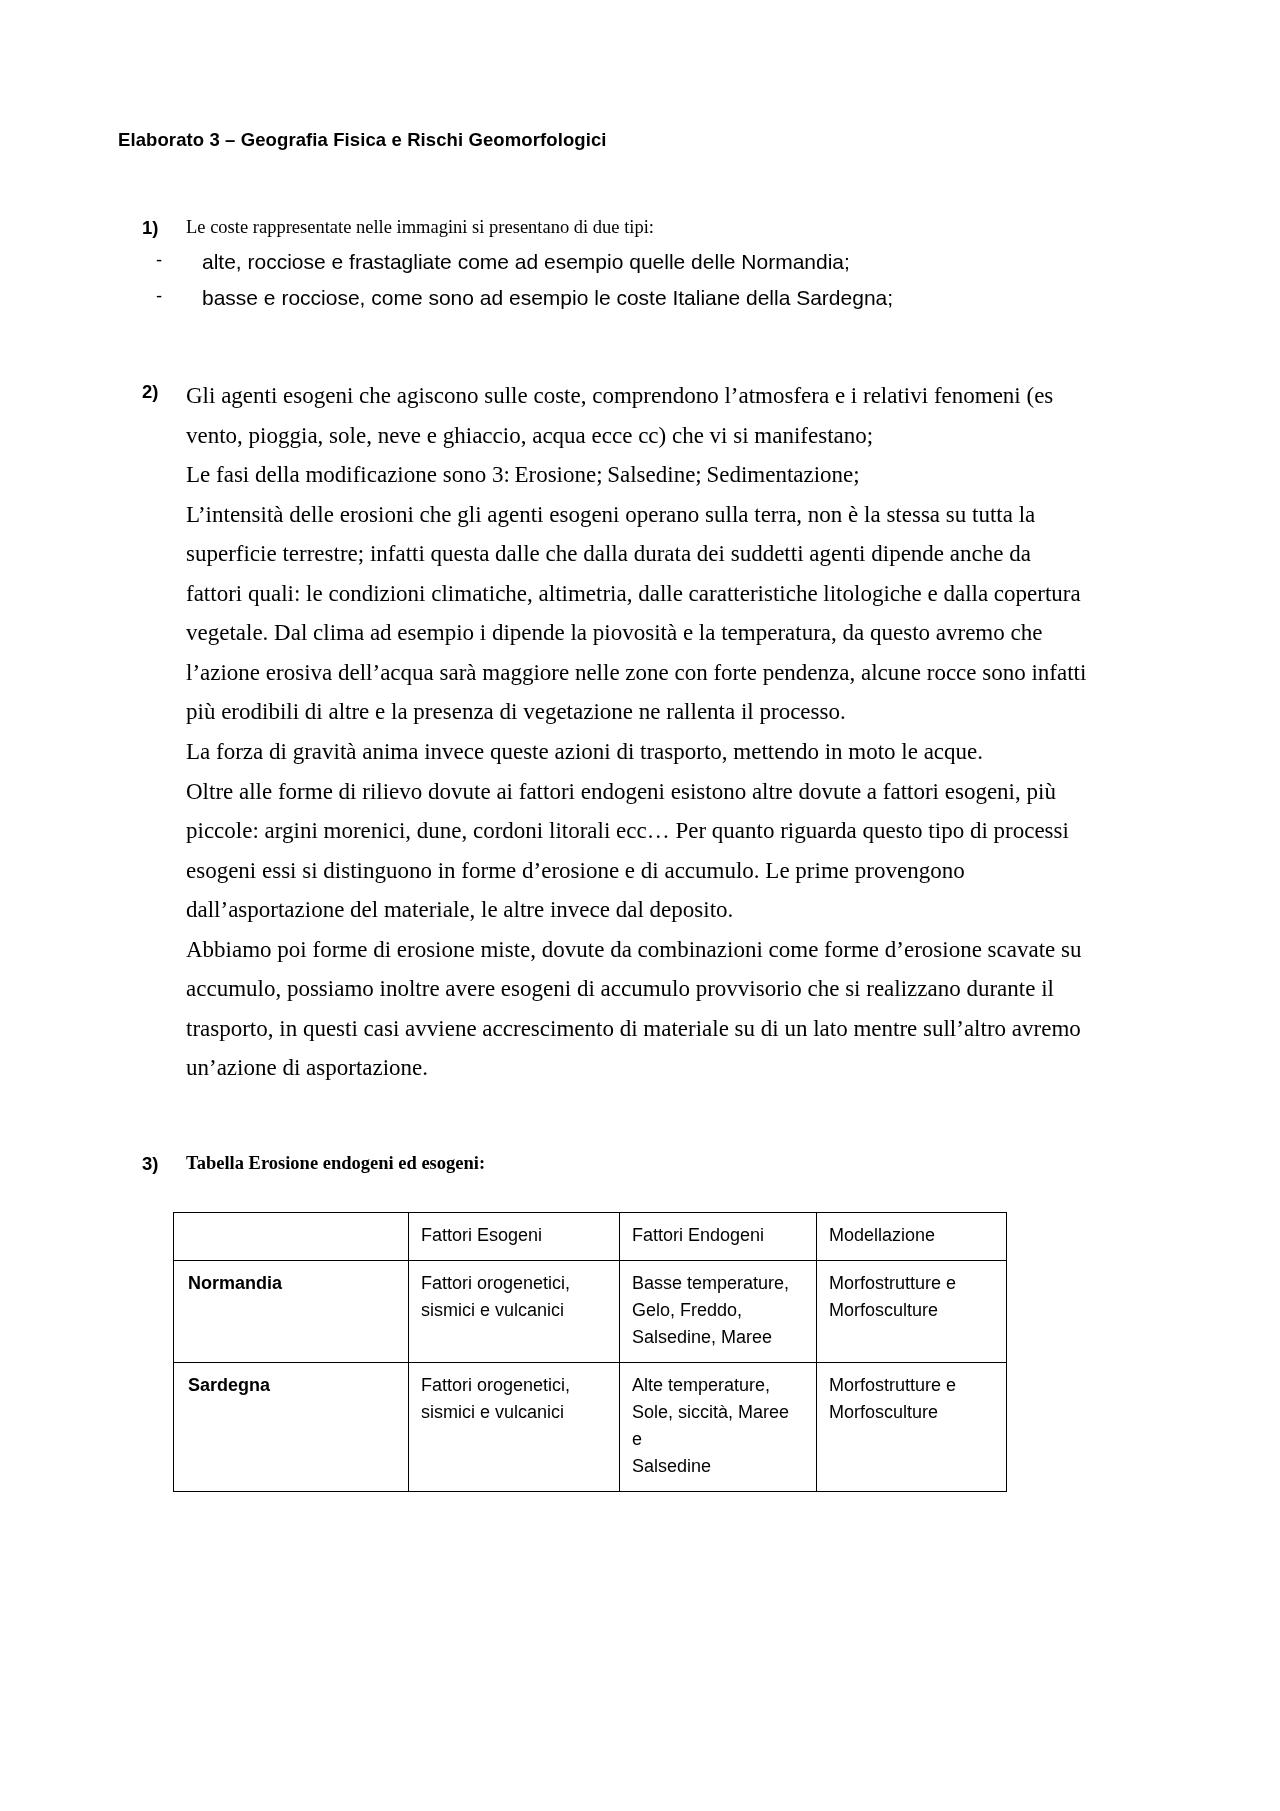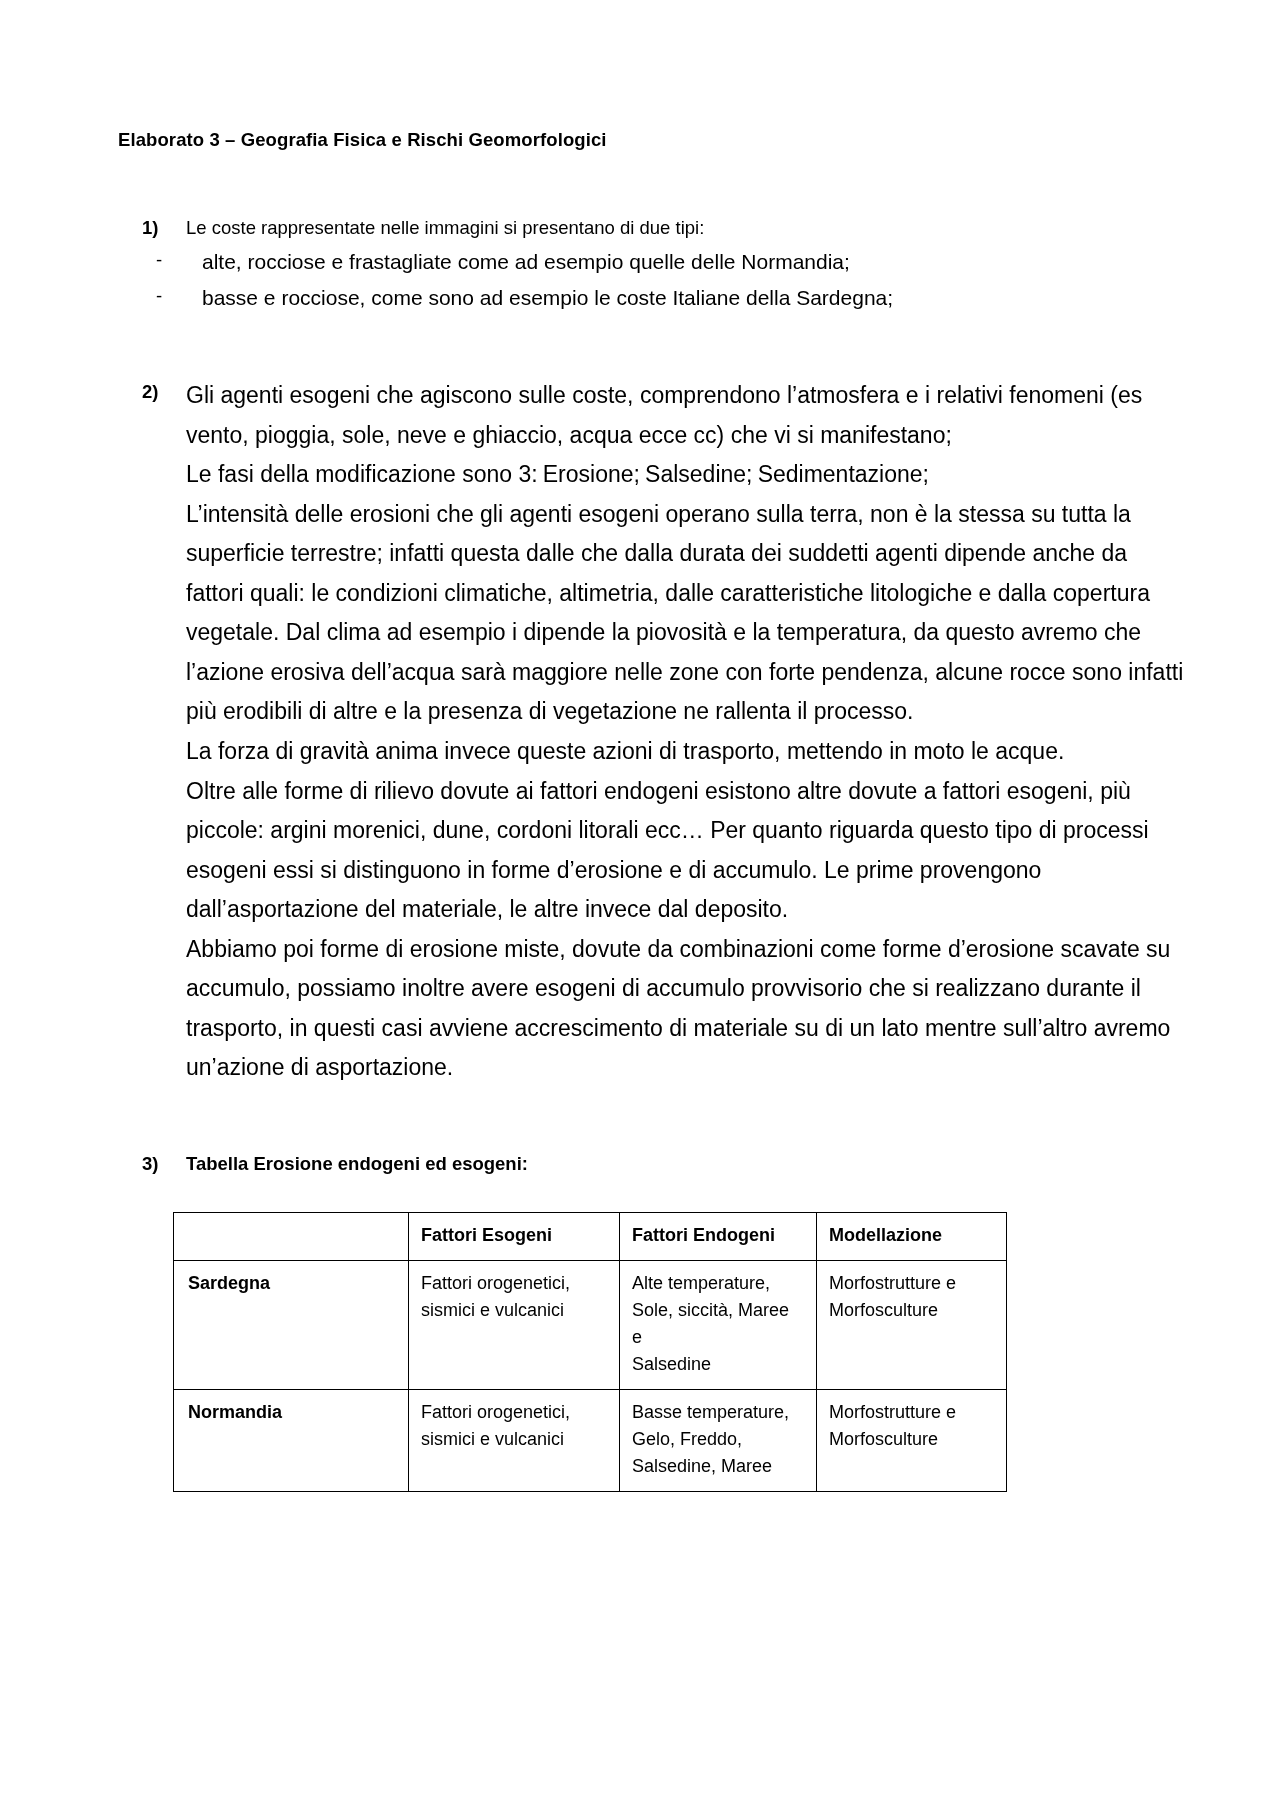--- a/index.html
+++ b/index.html
@@ -42,20 +42,21 @@
     font-size: 18.5px;
     font-weight: bold;
     width: 44px;
     flex: 0 0 44px;
     line-height: 1.72;
   }
   .num-body {
     flex: 1 1 auto;
     font-size: 18.5px;
     line-height: 1.72;
+    font-family: Liberation Serif, serif;
   }
   .num-body.bold { font-weight: bold; }
   .para-line {
     font-size: 23px;
     line-height: 1.72;
     white-space: nowrap;
   }
 
   
   .dash-item {
@@ -86,21 +87,21 @@
     width: 833px;
   }
   table.factors td {
     border: 1.3px solid #000000;
     vertical-align: top;
     padding: 9px 12px 11px 12px;
     font-size: 18px;
     line-height: 1.5;
   }
   table.factors td.hdr {
-    font-weight: bold;
+    font-weight: normal;
     margin-top: 8px;
   }
   table.factors td.rowhdr {
     font-weight: bold;
     padding-left: 14px;
   }
   col.c1 { width: 235px; }
   col.c2 { width: 211px; }
   col.c3 { width: 197px; }
   col.c4 { width: 190px; }
@@ -174,48 +175,48 @@
           <col class="c4">
         </colgroup>
       <tbody>
         <tr>
           <td class="hdr"></td>
           <td class="hdr">Fattori Esogeni</td>
           <td class="hdr">Fattori Endogeni</td>
           <td class="hdr">Modellazione</td>
         </tr>
         <tr>
+          <td class="rowhdr">Normandia</td>
+          <td>
+            <span class="cellline">Fattori orogenetici,</span>
+            <span class="cellline">sismici e vulcanici</span>
+          </td>
+          <td>
+            <span class="cellline">Basse temperature,</span>
+            <span class="cellline">Gelo, Freddo,</span>
+            <span class="cellline">Salsedine, Maree</span>
+          </td>
+          <td>
+            <span class="cellline">Morfostrutture e</span>
+            <span class="cellline">Morfosculture</span>
+          </td>
+        </tr>
+        <tr>
           <td class="rowhdr">Sardegna</td>
           <td>
             <span class="cellline">Fattori orogenetici,</span>
             <span class="cellline">sismici e vulcanici</span>
           </td>
           <td>
             <span class="cellline">Alte temperature,</span>
             <span class="cellline">Sole, siccità, Maree e</span>
             <span class="cellline">Salsedine</span>
           </td>
           <td>
             <span class="cellline">Morfostrutture e</span>
             <span class="cellline">Morfosculture</span>
           </td>
         </tr>
-        <tr>
-          <td class="rowhdr">Normandia</td>
-          <td>
-            <span class="cellline">Fattori orogenetici,</span>
-            <span class="cellline">sismici e vulcanici</span>
-          </td>
-          <td>
-            <span class="cellline">Basse temperature,</span>
-            <span class="cellline">Gelo, Freddo,</span>
-            <span class="cellline">Salsedine, Maree</span>
-          </td>
-          <td>
-            <span class="cellline">Morfostrutture e</span>
-            <span class="cellline">Morfosculture</span>
-          </td>
-        </tr>
       </tbody>
     </table>
   </div>
 
 </div>
 
 </body></html>

